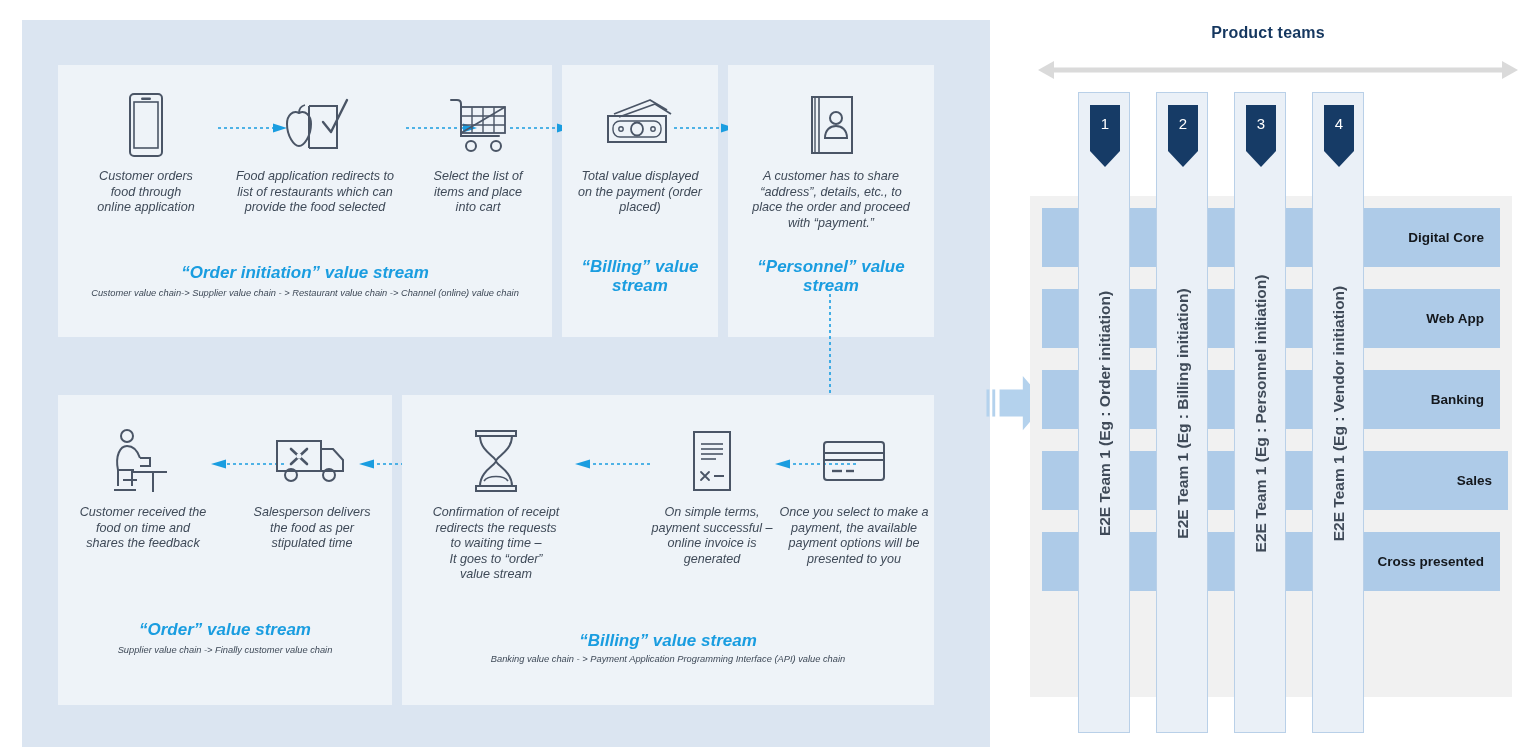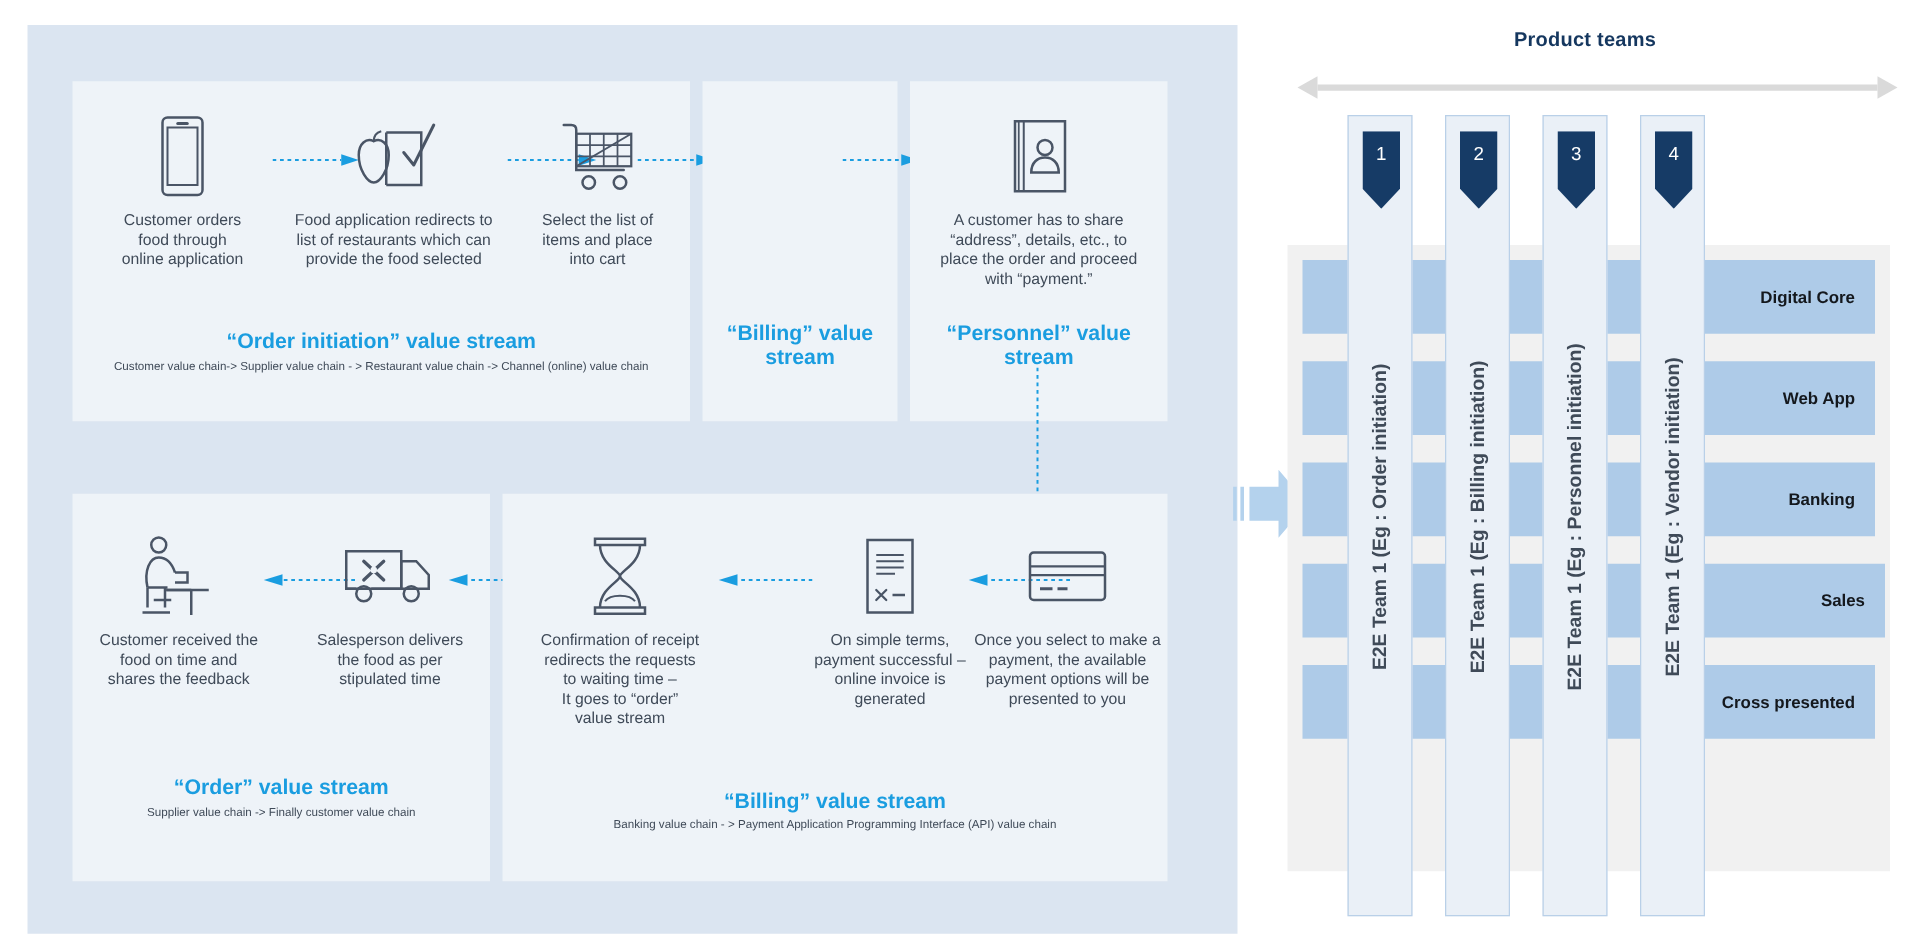--- a/index.html
+++ b/index.html
@@ -9,21 +9,21 @@
     position:relative;overflow:hidden;
   }
   .stage{position:absolute;left:0;top:0;width:1536px;height:753px;}
 
   
   .board{
     position:absolute;left:22px;top:20px;width:968px;height:727px;
     background:#dbe5f1;
   }
   .panel{
-    position:absolute;background:#eef3f8;
+    position:absolute;background:#eef3f8;font-style:italic;
   }
   .p-order      {left:36px;  top:45px;  width:494px; height:272px;}
   .p-billing    {left:540px; top:45px;  width:156px; height:272px;}
   .p-personnel  {left:706px; top:45px;  width:206px; height:272px;}
   .p-order2     {left:36px;  top:375px; width:334px; height:310px;}
   .p-billing2   {left:380px; top:375px; width:532px; height:310px;}
 
   .step{position:absolute;text-align:center;}
   .step .icon{height:76px;display:flex;align-items:center;justify-content:center;}
   .step .cap{
@@ -144,20 +144,34 @@
       <div class="vs-title" style="left:0;top:198px;width:494px;">“Order initiation” value stream</div>
       <div class="vs-sub" style="left:0;top:222px;width:494px;">Customer value chain-&gt; Supplier value chain - &gt; Restaurant value chain -&gt; Channel (online) value chain</div>
     </div>
 
     <svg class="conn" style="left:488px;top:103px;width:62px;" width="62" height="10" viewBox="0 0 62 10">
       <line x1="0" y1="5" x2="47" y2="5" stroke="#1a9de0" stroke-width="1.6" stroke-dasharray="3,3"></line>
       <polygon points="47,0.4 61,5 47,9.6" fill="#1a9de0"></polygon>
     </svg>
 
     <div class="panel p-billing">
+      <div class="step" style="left:0;top:22px;width:156px;">
+        <div class="icon">
+          <svg width="70" height="54" viewBox="0 0 70 54">
+            <path d="M9 16 L45 2 L62 12" fill="none" stroke="#4a5566" stroke-width="1.8" stroke-linejoin="round"></path>
+            <path d="M14 19 L50 6 L66 16" fill="none" stroke="#4a5566" stroke-width="1.8" stroke-linejoin="round"></path>
+            <rect x="3" y="18" width="58" height="26" fill="none" stroke="#4a5566" stroke-width="2"></rect>
+            <rect x="8" y="23" width="48" height="16" rx="7" fill="none" stroke="#4a5566" stroke-width="1.4"></rect>
+            <ellipse cx="32" cy="31" rx="6" ry="6.5" fill="none" stroke="#4a5566" stroke-width="1.8"></ellipse>
+            <circle cx="16" cy="31" r="2.2" fill="none" stroke="#4a5566" stroke-width="1.4"></circle>
+            <circle cx="48" cy="31" r="2.2" fill="none" stroke="#4a5566" stroke-width="1.4"></circle>
+          </svg>
+        </div>
+        <div class="cap">Total value displayed<br>on the payment (order<br>placed)</div>
+      </div>
       <div class="vs-title" style="left:0;top:192px;width:156px;">“Billing” value<br>stream</div>
     </div>
 
     <svg class="conn" style="left:652px;top:103px;width:62px;" width="62" height="10" viewBox="0 0 62 10">
       <line x1="0" y1="5" x2="47" y2="5" stroke="#1a9de0" stroke-width="1.6" stroke-dasharray="3,3"></line>
       <polygon points="47,0.4 61,5 47,9.6" fill="#1a9de0"></polygon>
     </svg>
 
     <div class="panel p-personnel">
       <div class="step" style="left:0;top:22px;width:206px;">

